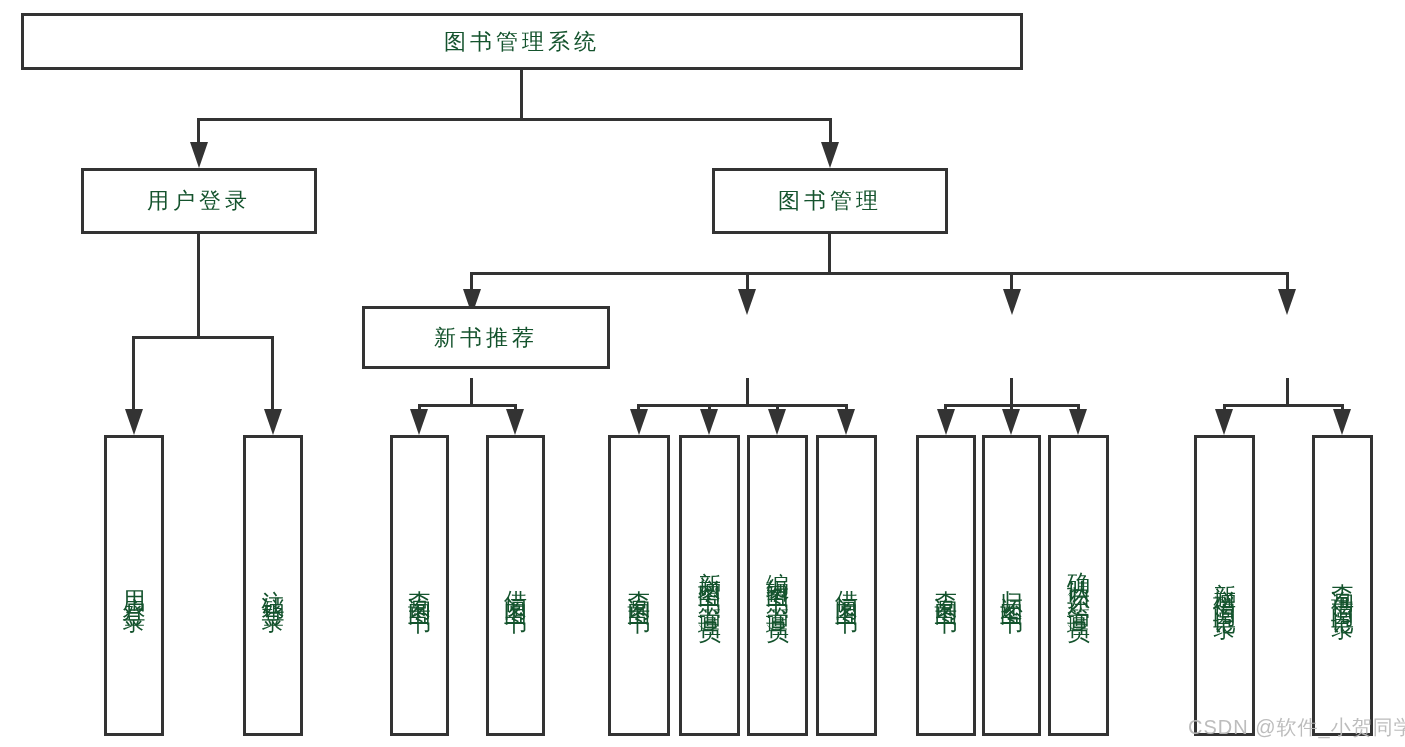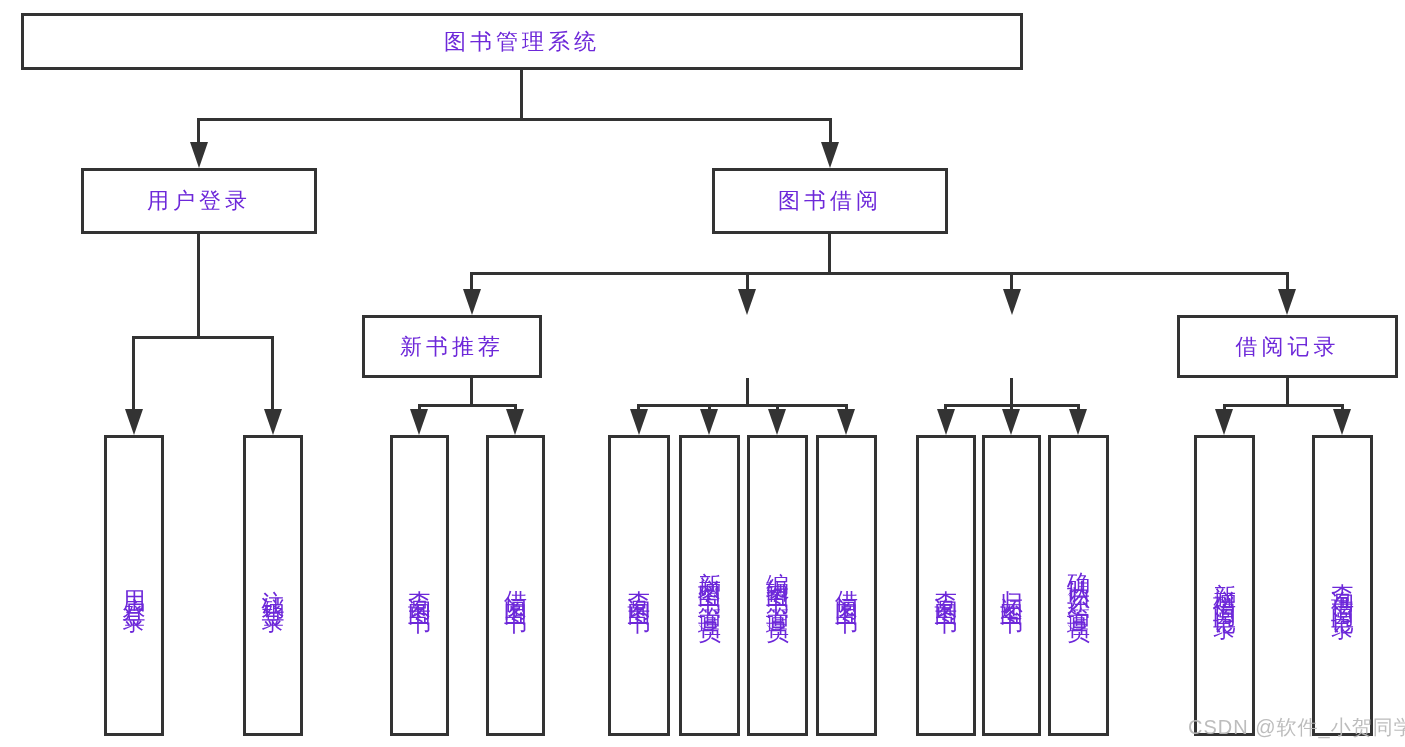--- a/index.html
+++ b/index.html
@@ -16,21 +16,21 @@
     overflow: hidden;
   }
   .box {
     position: absolute;
     box-sizing: border-box;
     background: #ffffff;
     border: 3px solid #333333;
     display: flex;
     align-items: center;
     justify-content: center;
-    color: #6d28d9;
+    color: #14532d;
     font-size: 22px;
     letter-spacing: 4px;
     white-space: nowrap;
     z-index: 2;
   }
   .leaf {
     writing-mode: vertical-rl;
     text-orientation: mixed;
     font-size: 23px;
     letter-spacing: 7px;
@@ -71,42 +71,41 @@
   <div class="box" style="left:21px; top:13px; width:1002px; height:57px;">图书管理系统</div>
 
   <div class="vline" style="left:520px; top:69px; width:3px; height:51px;"></div>
   <div class="hline" style="left:197px; top:118px; width:635px; height:3px;"></div>
   <div class="vline" style="left:197px; top:118px; width:3px; height:30px;"></div>
   <div class="vline" style="left:829px; top:118px; width:3px; height:30px;"></div>
   <div class="arrow" style="left:190px; top:142px;"></div>
   <div class="arrow" style="left:821px; top:142px;"></div>
 
   <div class="box" style="left:81px; top:168px; width:236px; height:66px;">用户登录</div>
-  <div class="box" style="left:712px; top:168px; width:236px; height:66px;">图书借阅</div>
+  <div class="box" style="left:712px; top:168px; width:236px; height:66px;">图书管理</div>
 
   <div class="vline" style="left:197px; top:234px; width:3px; height:104px;"></div>
   <div class="hline" style="left:132px; top:336px; width:142px; height:3px;"></div>
   <div class="vline" style="left:132px; top:336px; width:3px; height:78px;"></div>
   <div class="vline" style="left:271px; top:336px; width:3px; height:78px;"></div>
   <div class="arrow" style="left:125px; top:409px;"></div>
   <div class="arrow" style="left:264px; top:409px;"></div>
 
   <div class="vline" style="left:828px; top:234px; width:3px; height:41px;"></div>
   <div class="hline" style="left:470px; top:272px; width:819px; height:3px;"></div>
   <div class="vline" style="left:470px; top:272px; width:3px; height:22px;"></div>
   <div class="vline" style="left:746px; top:272px; width:3px; height:22px;"></div>
   <div class="vline" style="left:1010px; top:272px; width:3px; height:22px;"></div>
   <div class="vline" style="left:1286px; top:272px; width:3px; height:22px;"></div>
   <div class="arrow" style="left:463px; top:289px;"></div>
   <div class="arrow" style="left:738px; top:289px;"></div>
   <div class="arrow" style="left:1003px; top:289px;"></div>
   <div class="arrow" style="left:1278px; top:289px;"></div>
 
-  <div class="box" style="left:362px; top:315px; width:180px; height:63px;">新书推荐</div>
-  <div class="box" style="left:1177px; top:315px; width:221px; height:63px;">借阅记录</div>
+  <div class="box" style="left:362px; top:306px; width:248px; height:63px;">新书推荐</div>
 
   <div class="vline" style="left:470px; top:378px; width:3px; height:28px;"></div>
   <div class="hline" style="left:418px; top:404px; width:99px; height:3px;"></div>
   <div class="vline" style="left:418px; top:404px; width:3px; height:9px;"></div>
   <div class="vline" style="left:514px; top:404px; width:3px; height:9px;"></div>
   <div class="arrow" style="left:410px; top:409px;"></div>
   <div class="arrow" style="left:506px; top:409px;"></div>
 
   <div class="vline" style="left:746px; top:378px; width:3px; height:28px;"></div>
   <div class="hline" style="left:637px; top:404px; width:211px; height:3px;"></div>

